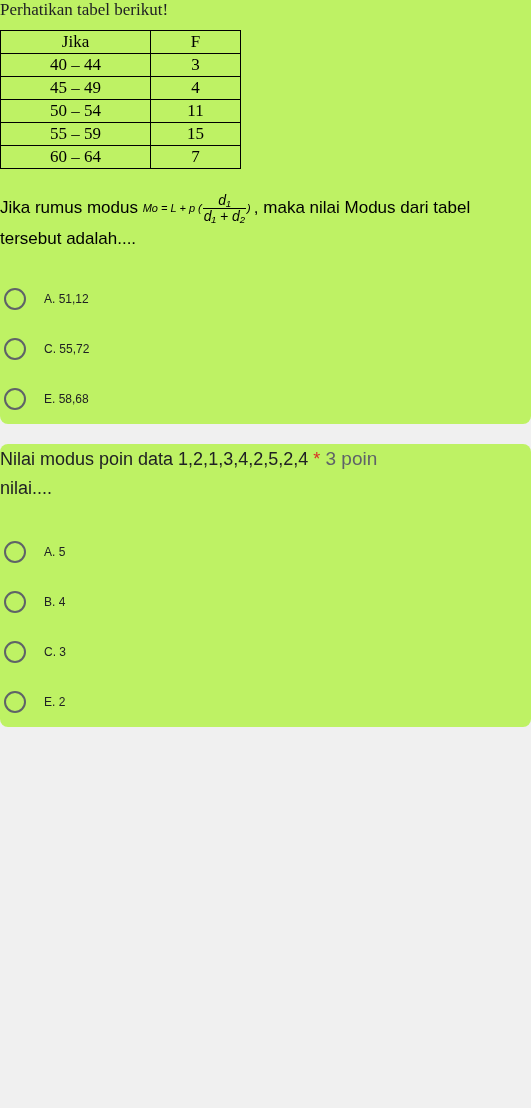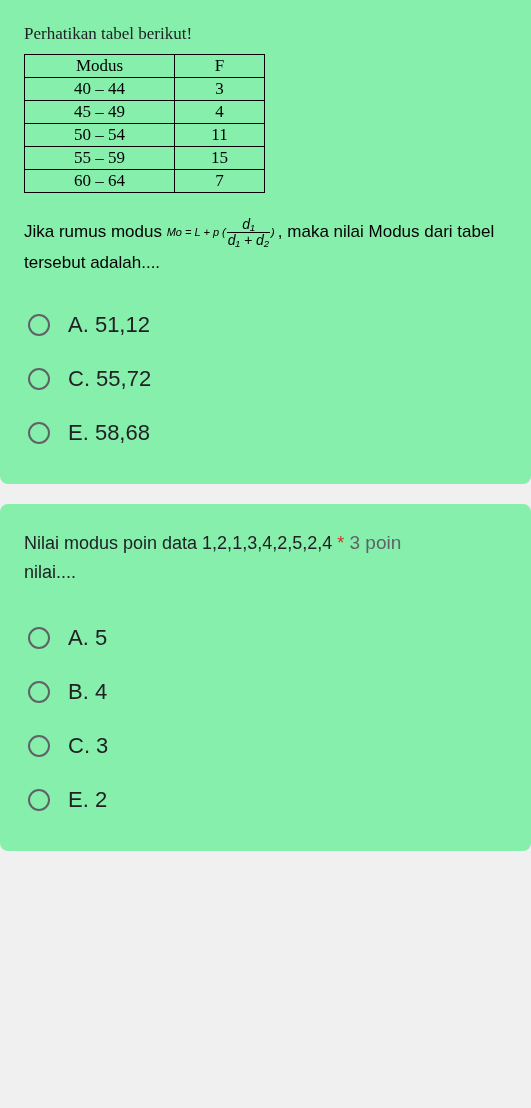--- a/index.html
+++ b/index.html
@@ -3,23 +3,22 @@
 <meta charset="utf-8">
 <style>
   * { box-sizing: border-box; }
   body {
     margin: 0;
     font-family: Roboto, Arial, sans-serif;
     background: #f0f0f0;
     width: 531px;
   }
   .card {
-    background: #86efac;
+    background: #bef264;
     border-radius: 8px;
-    padding: 24px;
     margin: 0 0 20px 0;
   }
   .card:first-child { border-radius: 0 0 8px 8px; }
   .intro {
     font-family: 'Times New Roman', serif;
     font-size: 17px;
     color: #202124;
     margin-bottom: 10px;
   }
   table.freq {
@@ -64,21 +63,21 @@
   }
   .radio {
     width: 22px;
     height: 22px;
     border: 2.5px solid #5f6368;
     border-radius: 50%;
     margin-right: 18px;
     flex-shrink: 0;
   }
   .option-label {
-    font-size: 22px;
+    font-size: 12px;
     color: #202124;
     font-family: Arial, sans-serif;
   }
   .q2-title {
     font-size: 18px;
     color: #202124;
     line-height: 1.6;
     margin-bottom: 24px;
     font-family: 'Google Sans', Arial, sans-serif;
   }
@@ -87,21 +86,21 @@
 </style>
 </head>
 <body>
 
 <div class="card">
   <div class="intro">Perhatikan tabel berikut!</div>
 
   <table class="freq">
     <tbody>
         <tr>
-      <th>Modus</th>
+      <th>Jika</th>
       <th class="fital">F</th>
     </tr>
     <tr>
           <td>40 – 44</td>
           <td>3</td>
         </tr>
     <tr>
           <td>45 – 49</td>
           <td>4</td>
         </tr>

